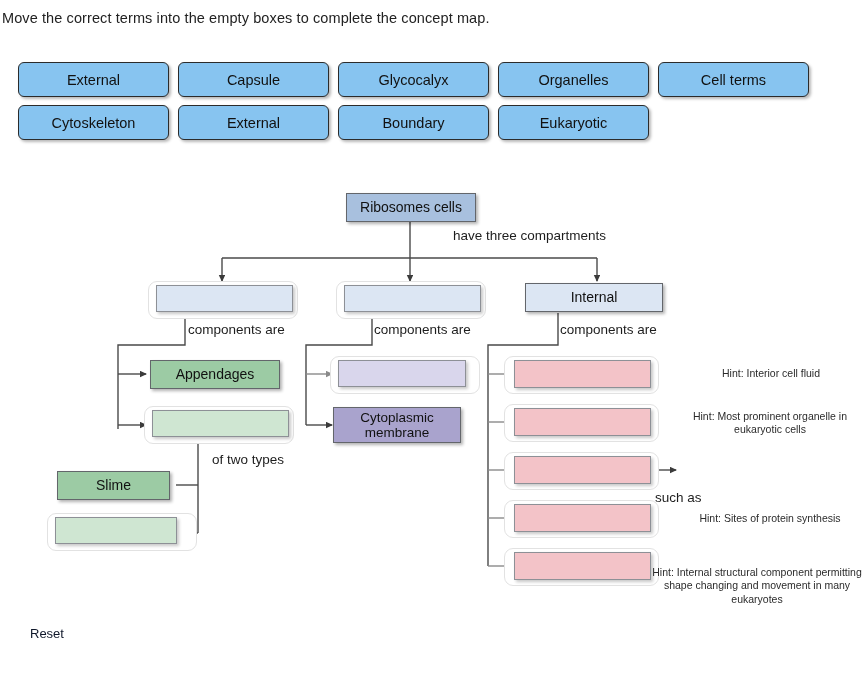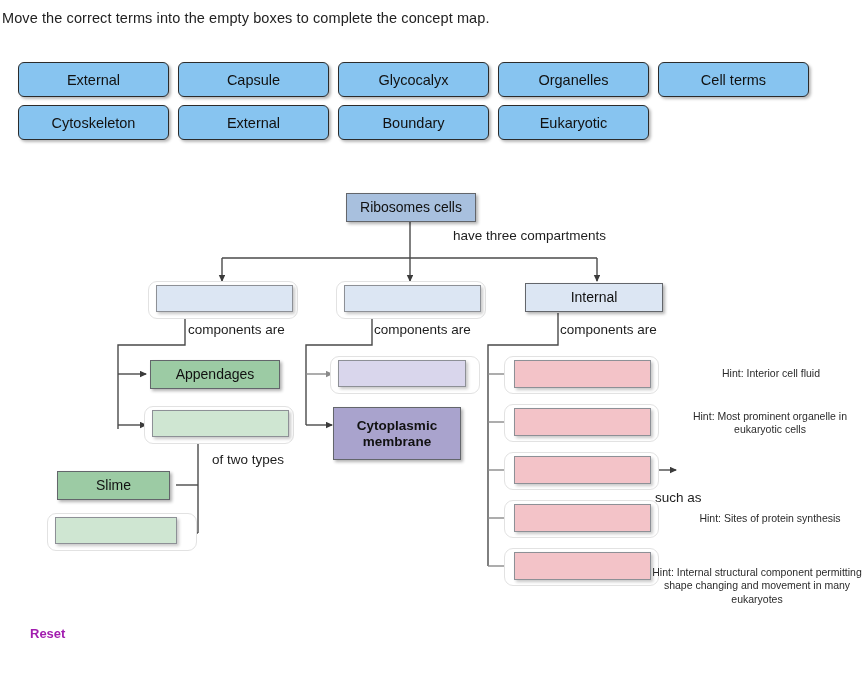--- a/index.html
+++ b/index.html
@@ -136,22 +136,22 @@
     pointer-events: none;
     user-select: none;
   }
 
   
   #reset-button {
     position: absolute;
     left: 30px;
     top: 626px;
     font-size: 13px;
-    font-weight: bold;
-    color: #a21caf;
+    font-weight: normal;
+    color: #0f172a;
     cursor: pointer;
     user-select: none;
   }
 </style>
 </head>
 <body>
 
 <div id="instruction">Move the correct terms into the empty boxes to complete the concept map.</div>
 
 <div id="term-bank">
@@ -240,21 +240,21 @@
   <div class="node filled green-dark" style="left:57px; top:471px; width:113px; height:29px;">Slime</div>
 
   <div class="slot" style="left:47px; top:513px; width:150px; height:38px;">
     <div class="slot-inner green-light" style="left:7px; top:3px; width:122px; height:27px;"></div>
   </div>
 
   <div class="slot" style="left:330px; top:356px; width:150px; height:38px;">
     <div class="slot-inner purple-light" style="left:7px; top:3px; width:128px; height:27px;"></div>
   </div>
 
-  <div class="node filled purple-dark" style="left:333px; top:407px; width:128px; height:53px; font-size:13.5px;font-weight:bold;">Cytoplasmic membrane</div>
+  <div class="node filled purple-dark" style="left:333px; top:407px; width:128px; height:36px; font-size:13.5px;">Cytoplasmic membrane</div>
 
   <div class="slot" style="left:504px; top:356px; width:155px; height:38px;">
     <div class="slot-inner red-light" style="left:9px; top:3px; width:137px; height:28px;"></div>
   </div>
   <div class="hint" style="left:678px; top:367px; width:186px;">Hint: Interior cell fluid</div>
 
   <div class="slot" style="left:504px; top:404px; width:155px; height:38px;">
     <div class="slot-inner red-light" style="left:9px; top:3px; width:137px; height:28px;"></div>
   </div>
   <div class="hint" style="left:672px; top:410px; width:196px;">Hint: Most prominent organelle in eukaryotic cells</div>

